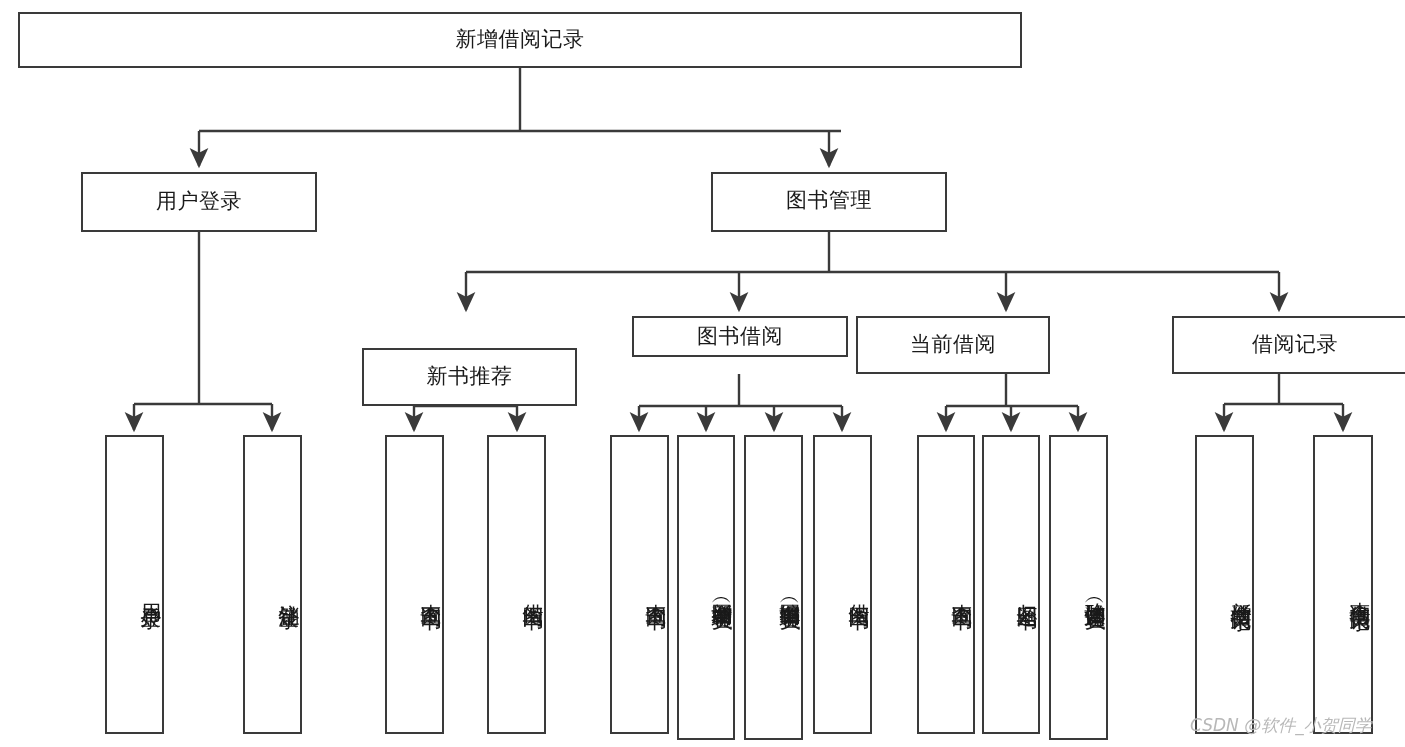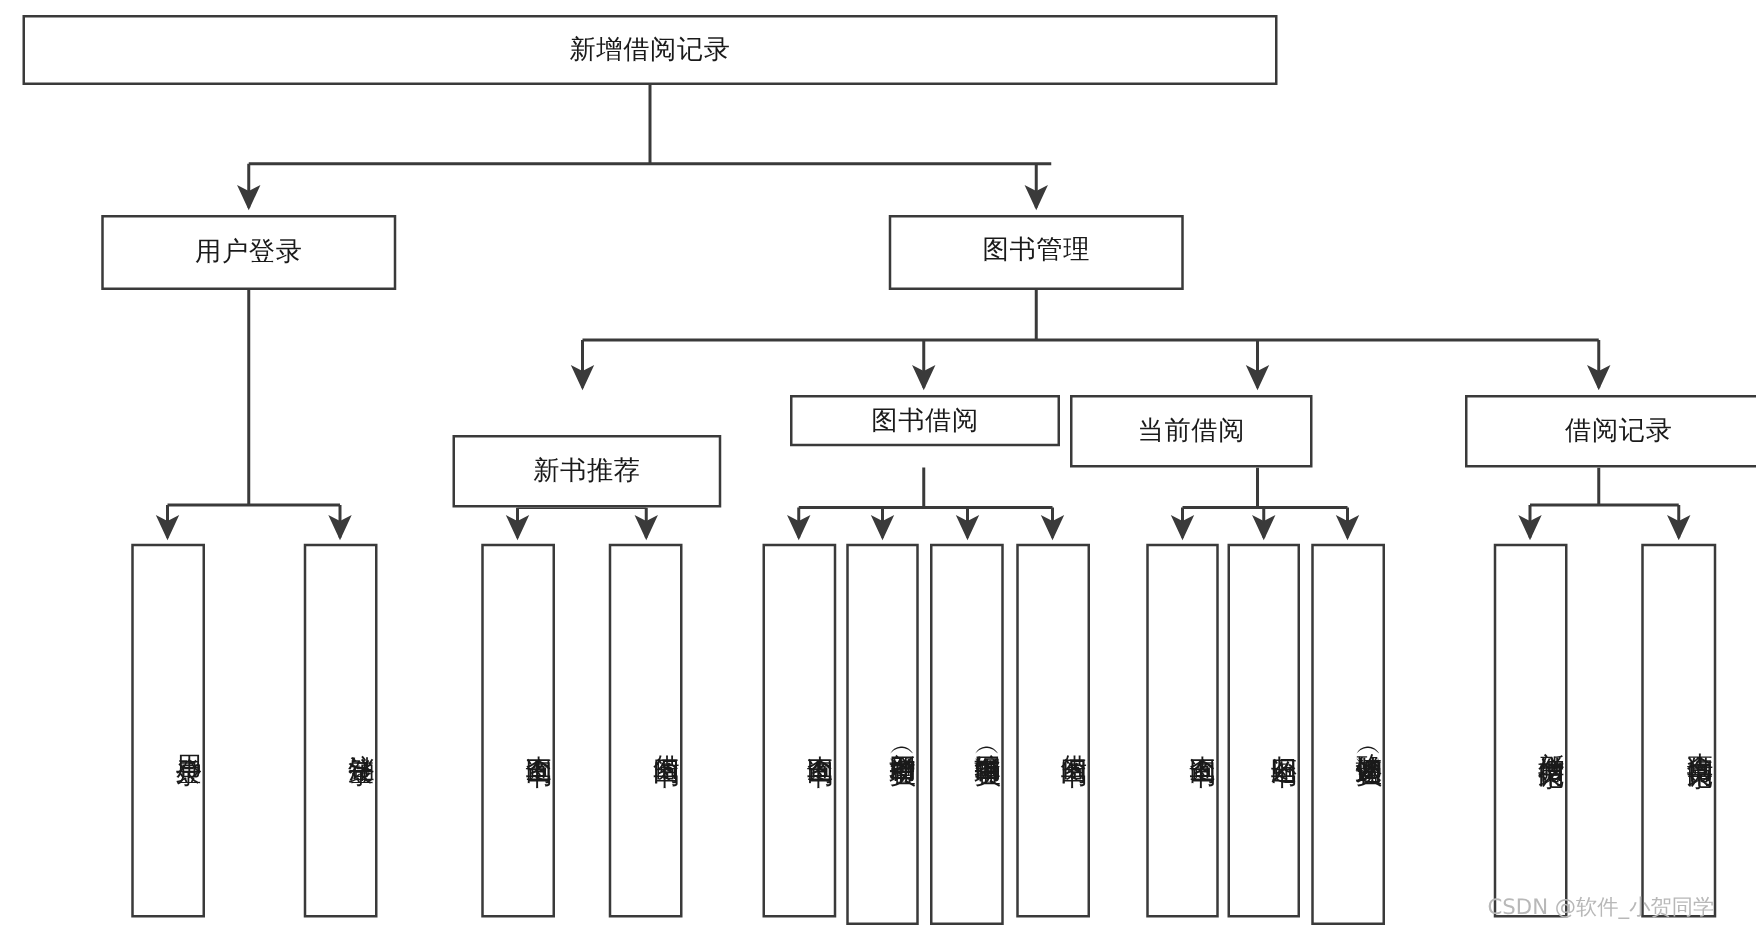--- a/index.html
+++ b/index.html
@@ -143,15 +143,15 @@
   <div class="node node-v" style="left: 610px; top: 435px; width: 59px; height: 299px;">查询图书</div>
   <div class="node node-v tall" style="left: 677px; top: 435px; width: 58px; height: 305px;">新增图书（管理员）</div>
   <div class="node node-v tall" style="left: 744px; top: 435px; width: 59px; height: 305px;">编辑图书（管理员）</div>
   <div class="node node-v" style="left: 813px; top: 435px; width: 59px; height: 299px;">借阅图书</div>
   <div class="node node-v" style="left: 917px; top: 435px; width: 58px; height: 299px;">查询图书</div>
   <div class="node node-v" style="left: 982px; top: 435px; width: 58px; height: 299px;">归还图书</div>
   <div class="node node-v tall" style="left: 1049px; top: 435px; width: 59px; height: 305px;">确认归还（管理员）</div>
   <div class="node node-v" style="left: 1195px; top: 435px; width: 59px; height: 299px;">新增借阅记录</div>
   <div class="node node-v" style="left: 1313px; top: 435px; width: 60px; height: 299px;">查询借阅记录</div>
 
-  <div class="watermark" style="left: 1190px; top: 714px;">CSDN @软件_小贺同学</div>
+  <div class="watermark" style="left: 1190px; top: 714px; font-style: italic;">CSDN @软件_小贺同学</div>
 
 </div>
 
 </body></html>

